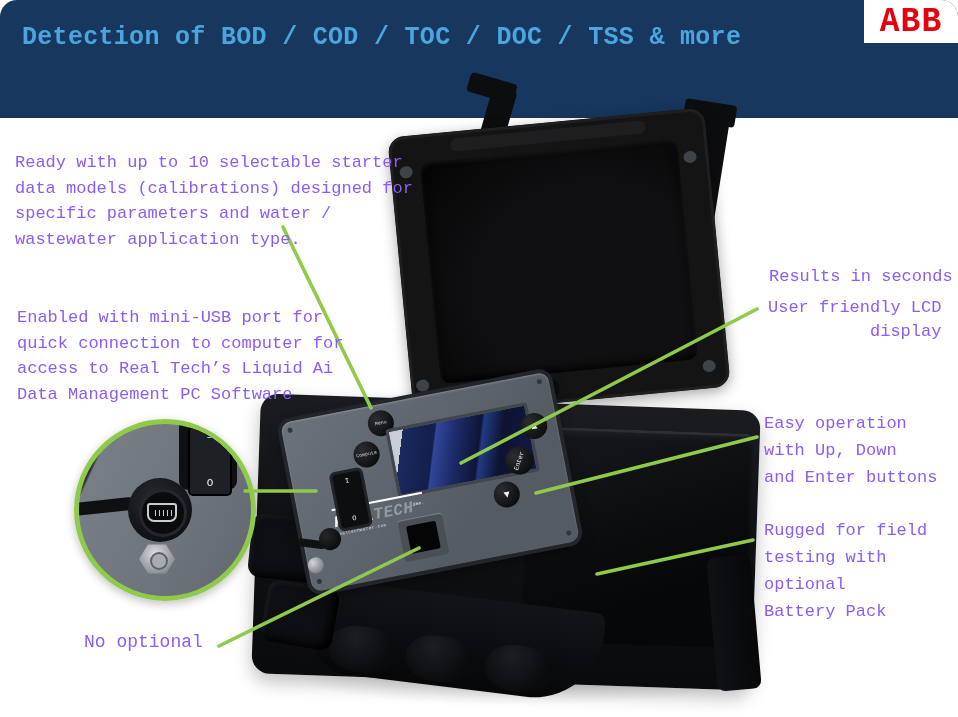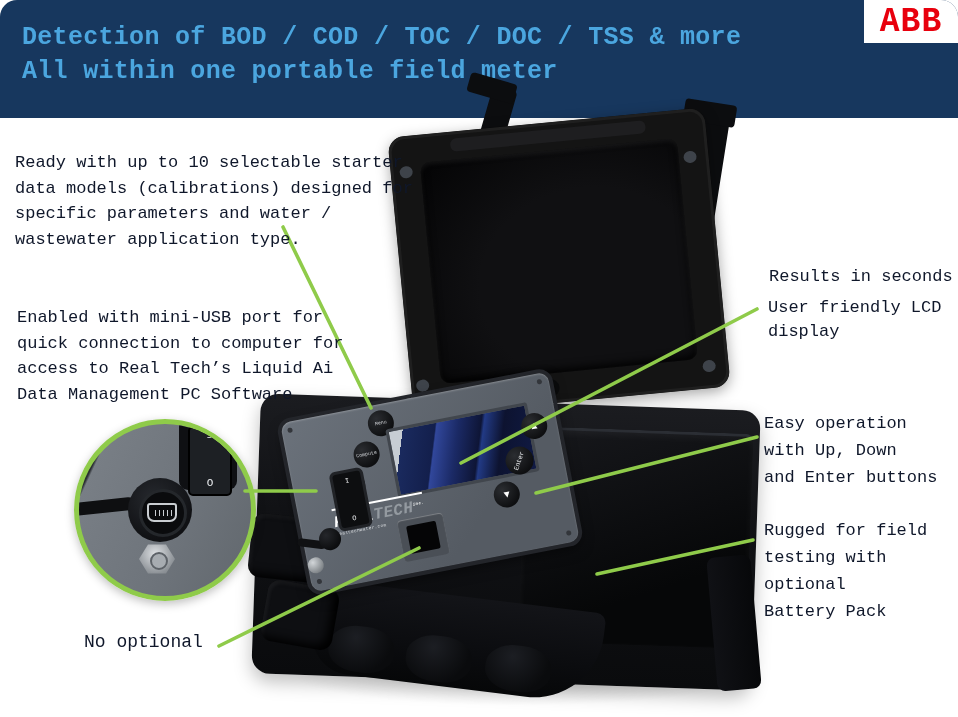--- a/index.html
+++ b/index.html
@@ -8,25 +8,25 @@
 
   
   .header-band{position:absolute;left:0;top:0;width:958px;height:118px;background:#17375E;}
   .title{position:absolute;left:22px;top:21px;font-size:25px;font-weight:700;line-height:34px;
          color:#4BA6DF;letter-spacing:.3px;}
   .abb-box{position:absolute;right:0;top:0;width:94px;height:43px;background:#ffffff;
            display:flex;align-items:center;justify-content:center;}
   .abb-text{color:#E8000D;font-weight:700;font-size:33px;letter-spacing:1px;transform:scaleY(1.08);}
 
   
-  .ann{position:absolute;color:#0f172a;font-size:17px;line-height:25.5px;white-space:pre-line;}
+  .ann{position:absolute;color:#8b5cf6;font-size:17px;line-height:25.5px;white-space:pre-line;}
   .ann-starter{left:15px;top:150px;}
   .ann-usb{left:17px;top:305px;}
   .ann-results{left:769px;top:265px;line-height:24px;}
-  .ann-lcd{left:768px;top:296px;line-height:24px;}
+  .ann-lcd{left:768px;top:296px;line-height:24px;text-align:right;}
   .ann-buttons{left:764px;top:410px;line-height:27px;}
   .ann-rugged{left:764px;top:517px;line-height:27px;}
   .ann-noreagents{left:84px;top:630px;font-size:18px;}
 
   
   .ph{position:absolute;}
   .ground-shadow{left:290px;top:644px;width:460px;height:62px;border-radius:50%;
       background:radial-gradient(ellipse,rgba(0,0,0,.16),rgba(0,0,0,0) 70%);}
   .latch-top{background:#0c0d0f;border-radius:5px;}
   .latch1{left:480px;top:86px;width:25px;height:96px;transform:rotate(16deg);}
@@ -129,21 +129,20 @@
   .lines{position:absolute;left:0;top:0;width:958px;height:717px;pointer-events:none;}
 </style>
 </head>
 <body>
 
 <div class="slide">
 
   <div class="header-band">
     <div class="title">
       <div>Detection of BOD / COD / TOC / DOC / TSS &amp; more</div>
-      <div>All within one portable field meter</div>
     </div>
     <div class="abb-box">
       <span class="abb-text">ABB</span>
     </div>
   </div>
 
   <div class="ph ground-shadow"></div>
 
   <div class="ph latch-top latch1"></div>
   <div class="ph latch1h"></div>

